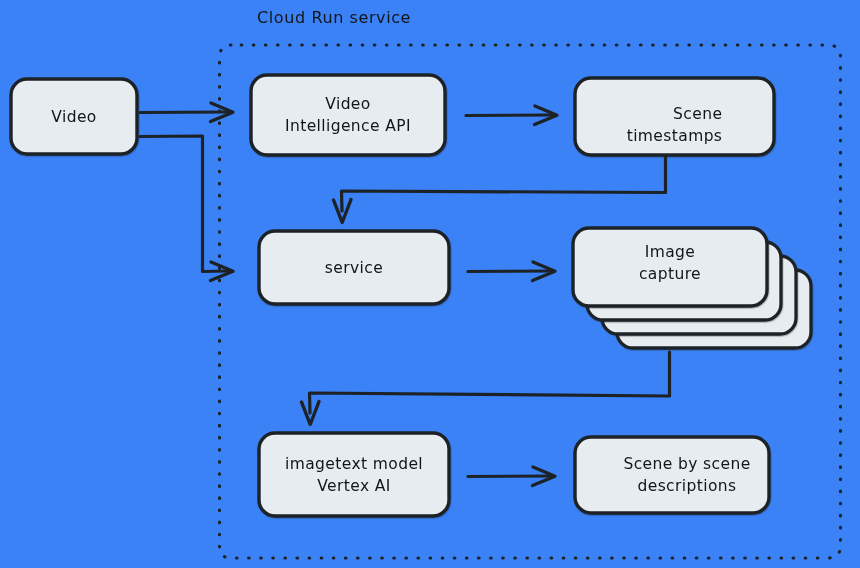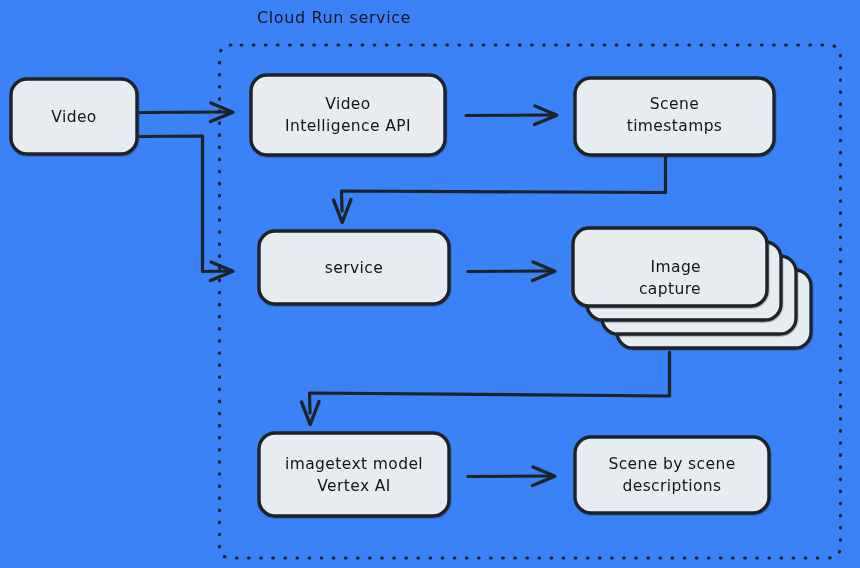--- a/index.html
+++ b/index.html
@@ -130,27 +130,27 @@
     </g>
   </svg>
 
   <div class="group-title" style="left:257px; top:8px;">Cloud Run service</div>
 
   <div class="node-label" style="left:11px; top:79px; width:126px; height:75px;">Video</div>
 
   <div class="node-label" style="left:251px; top:75px; width:194px; height:80px;">Video
 Intelligence API</div>
 
-  <div class="node-label" style="left:575px; top:76px; width:199px; height:77px;">Scene
+  <div class="node-label" style="left:575px; top:86px; width:199px; height:77px;text-align:right;">Scene
 timestamps</div>
 
   <div class="node-label" style="left:259px; top:231px; width:190px; height:73px;">service</div>
 
-  <div class="node-label" style="left:573px; top:239px; width:194px; height:78px;text-align:right;">Image
+  <div class="node-label" style="left:573px; top:224px; width:194px; height:78px;">Image
 capture</div>
 
   <div class="node-label" style="left:259px; top:433px; width:190px; height:83px;border-radius:31px;">imagetext model
 Vertex AI</div>
 
-  <div class="node-label" style="left:575px; top:437px; width:194px; height:76px;">Scene by scene
+  <div class="node-label" style="left:590px; top:437px; width:194px; height:76px;">Scene by scene
 descriptions</div>
 
 </div>
 
 </body></html>

